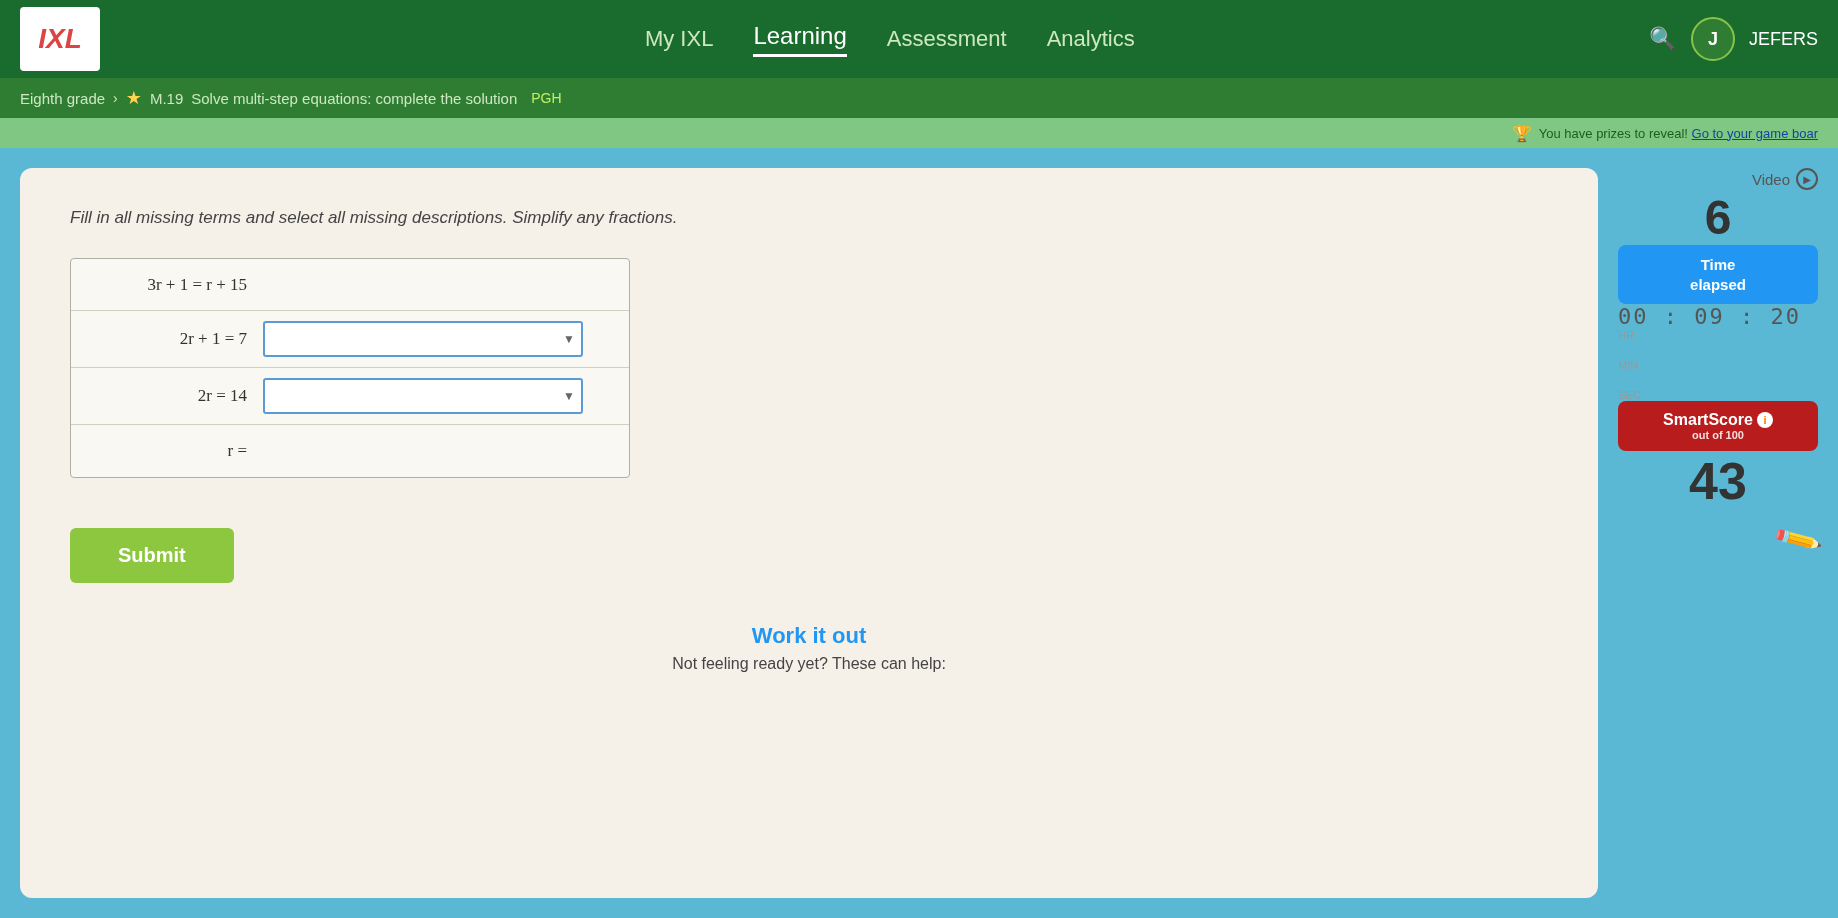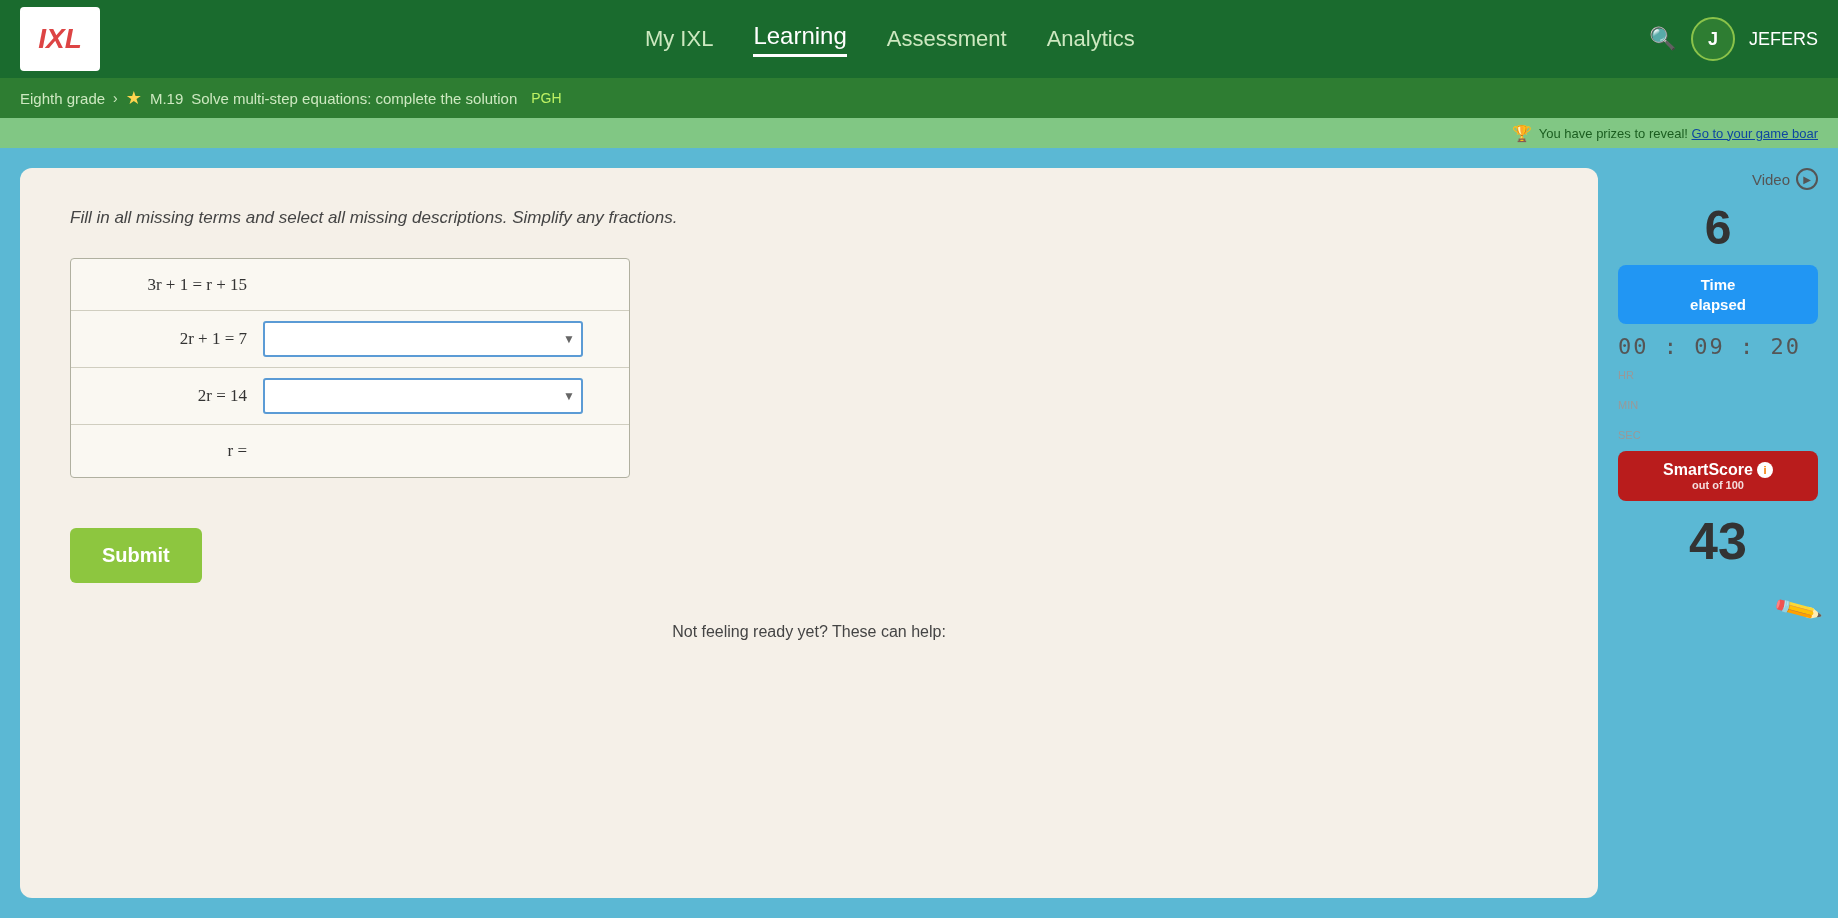--- a/index.html
+++ b/index.html
@@ -237,21 +237,21 @@
       font-style: italic;
       font-size: 16px;
     }
 
     
     .submit-btn {
       margin-top: 50px;
       background: #8dc63f;
       color: #fff;
       border: none;
-      padding: 16px 32px;
+      padding: 16px 48px;
       font-size: 20px;
       border-radius: 6px;
       cursor: pointer;
       font-weight: bold;
     }
 
     
     .work-it-out {
       text-align: center;
       margin-top: 40px;
@@ -265,21 +265,20 @@
     .work-it-out-sub {
       color: #444;
       font-size: 16px;
     }
 
     
     .right-sidebar {
       width: 200px;
       display: flex;
       flex-direction: column;
-      gap: 10px;
     }
 
     
     .video-btn {
       color: #555;
       font-size: 15px;
       cursor: pointer;
       text-align: right;
       display: flex;
       align-items: center;
@@ -479,20 +478,21 @@
       <div class="eq-row">
         <div class="eq-left">r =</div>
       </div>
     </div>
 
     
     <button class="submit-btn">Submit</button>
 
     
     <div class="work-it-out">
+      <div class="work-it-out-title">Work it out</div>
       <div class="work-it-out-sub">Not feeling ready yet? These can help:</div>
     </div>
   </div>
 
   <div class="right-sidebar">
 
     <div class="video-btn">
       <span>Video</span>
       <span class="video-play-icon">▶</span>
     </div>

